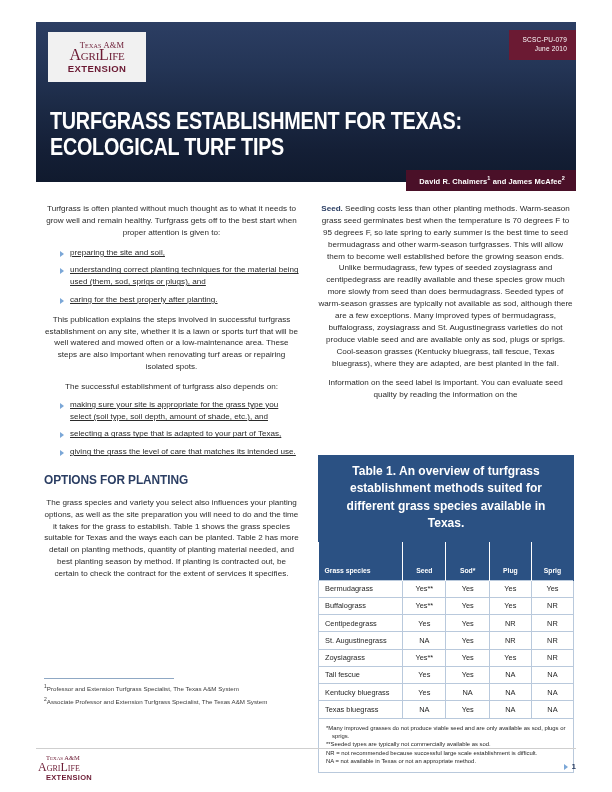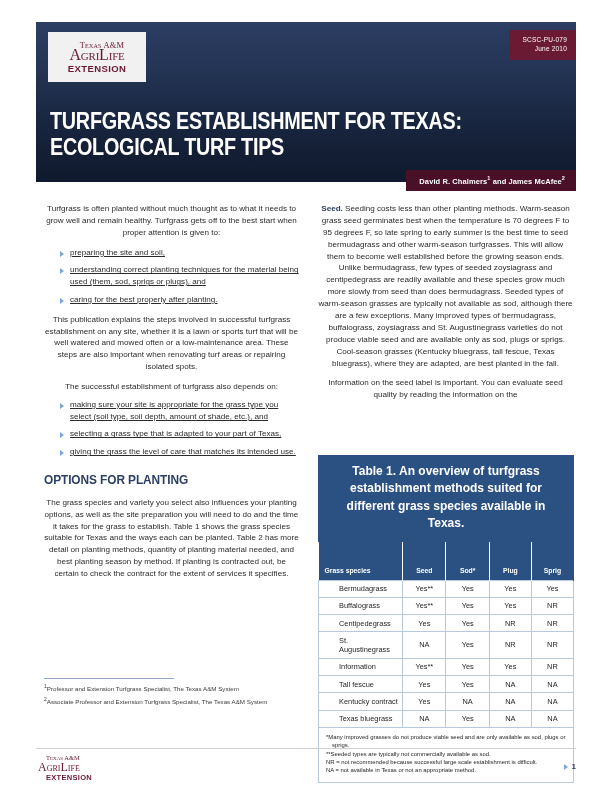--- a/index.html
+++ b/index.html
@@ -231,21 +231,21 @@
   table.data td {
     border: 1px solid #b9c9dc;
     padding: 3.5px 4px;
     text-align: center;
     color: #1f1f1f;
     font-size: 7.4px;
     line-height: 1.25;
   }
   table.data td.species {
     text-align: left;
-    padding-left: 20px;
+    padding-left: 6px;
   }
   table.data tr td:first-child { border-left: 1px solid #b9c9dc; }
   table.data tr td:last-child { border-right: 1px solid #b9c9dc; }
 
   .tbl-notes {
     border: 1px solid #b9c9dc;
     border-top: none;
     padding: 5px 7px 7px 7px;
     font-size: 5.9px;
     line-height: 1.42;
@@ -414,35 +414,35 @@
         <td>NR</td>
       </tr>
       <tr>
         <td class="species">St. Augustinegrass</td>
         <td>NA</td>
         <td>Yes</td>
         <td>NR</td>
         <td>NR</td>
       </tr>
       <tr>
-        <td class="species">Information</td>
+        <td class="species">Zoysiagrass</td>
         <td>Yes**</td>
         <td>Yes</td>
         <td>Yes</td>
         <td>NR</td>
       </tr>
       <tr>
         <td class="species">Tall fescue</td>
         <td>Yes</td>
         <td>Yes</td>
         <td>NA</td>
         <td>NA</td>
       </tr>
       <tr>
-        <td class="species">Kentucky contract</td>
+        <td class="species">Kentucky bluegrass</td>
         <td>Yes</td>
         <td>NA</td>
         <td>NA</td>
         <td>NA</td>
       </tr>
       <tr>
         <td class="species">Texas bluegrass</td>
         <td>NA</td>
         <td>Yes</td>
         <td>NA</td>

